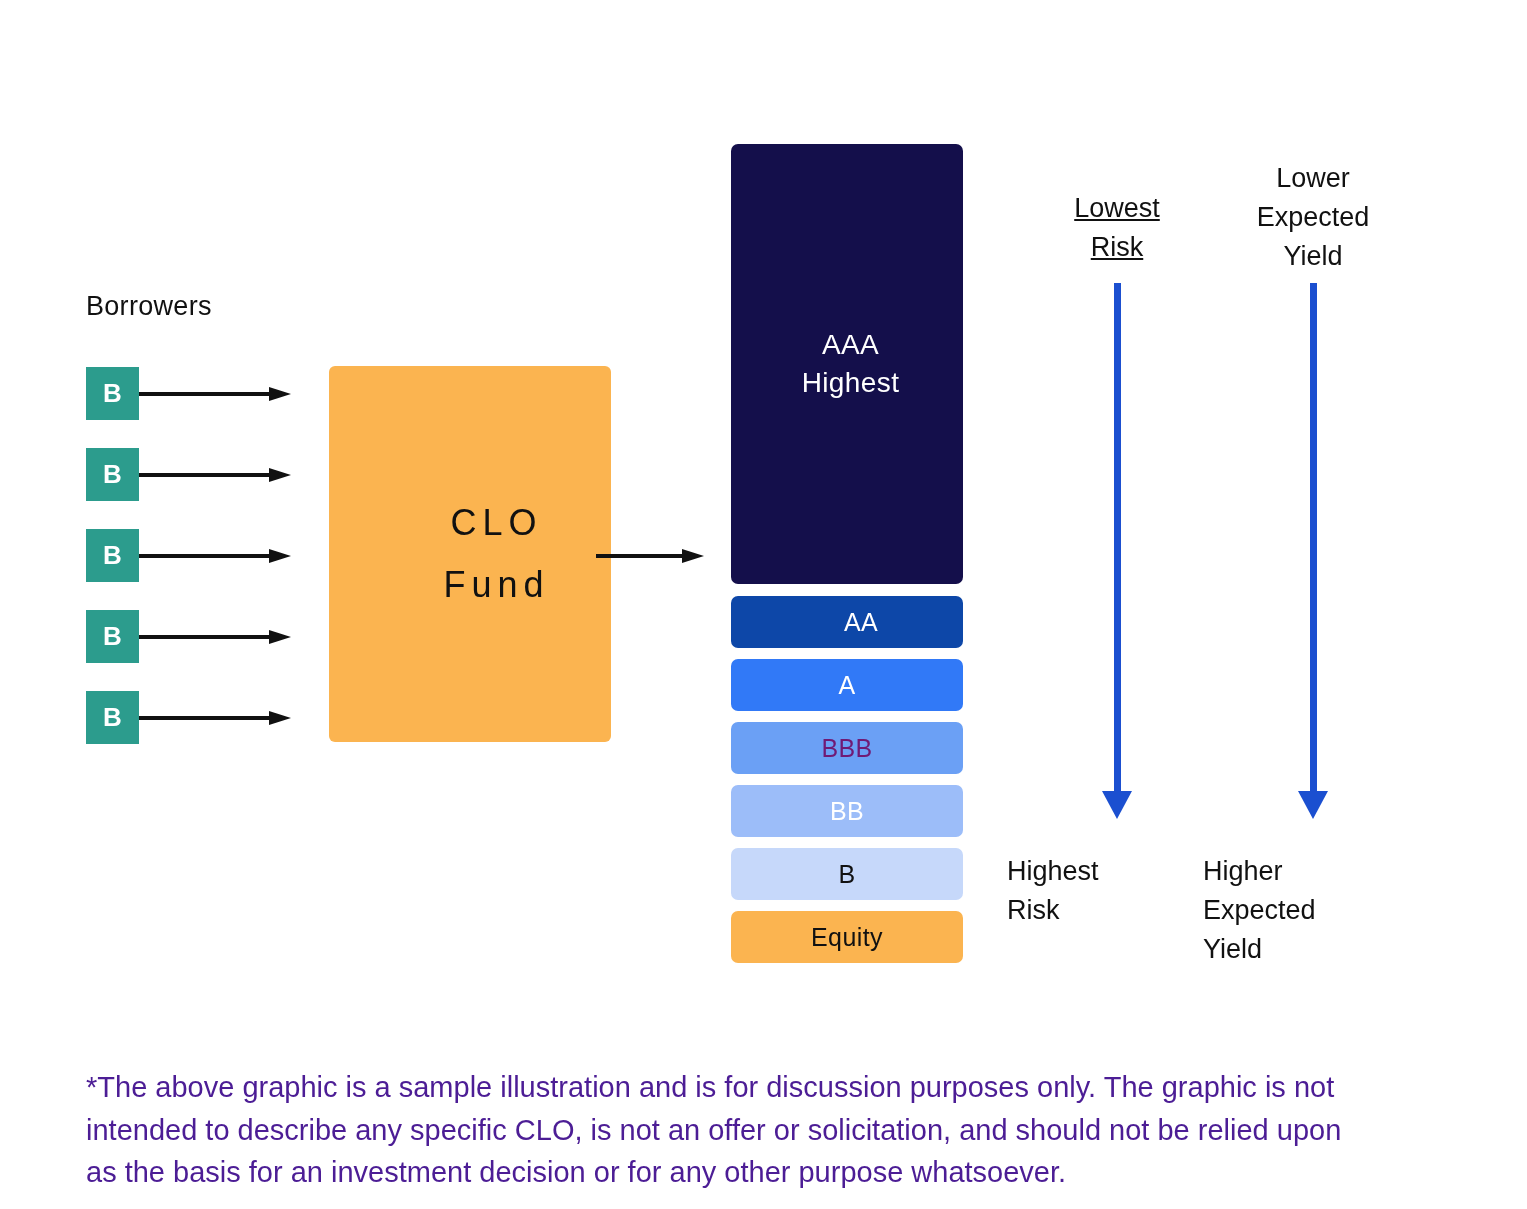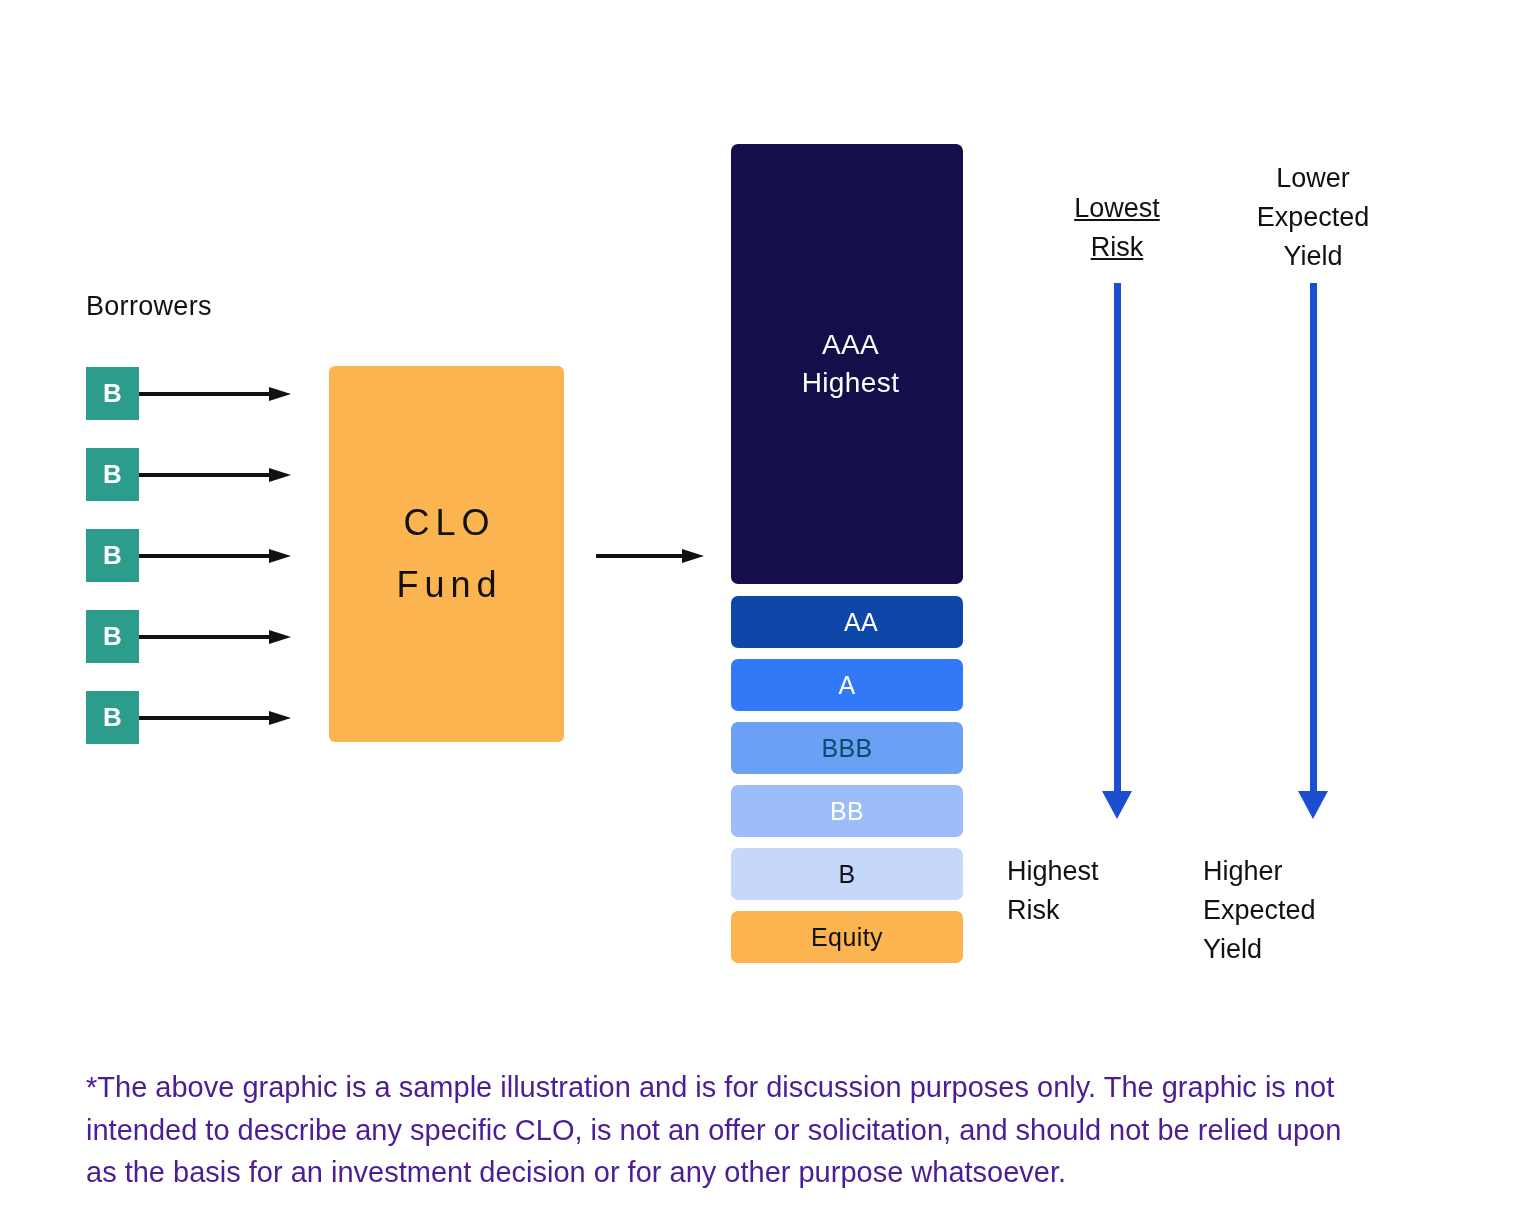--- a/index.html
+++ b/index.html
@@ -97,20 +97,21 @@
     border-radius: 6px;
     display: flex;
     flex-direction: column;
     align-items: center;
     justify-content: center;
     font-size: 36px;
     letter-spacing: 6px;
     line-height: 1.72;
     color: #111111;
     text-indent: 6px;
+    padding-left: 47px;
   }
 
   
   .mid-arrow {
     position: absolute;
     left: 596px;
     top: 546px;
     width: 112px;
     height: 20px;
   }
@@ -264,21 +265,21 @@
 
   <div class="stack">
     <div class="tranche tranche-aaa" style="top:0px; background:#140F4B; color:#ffffff;padding-left:7px;">
       <div>
         <div>AAA</div>
         <div>Highest</div>
       </div>
     </div>
     <div class="tranche tranche-row" style="top:452px; background:#0D47A8; color:#ffffff;padding-left:28px;">AA</div>
     <div class="tranche tranche-row" style="top:515px; background:#3179F7; color:#ffffff;">A</div>
-    <div class="tranche tranche-row" style="top:578px; background:#6BA0F5; color:#0c4a6e;">BBB</div>
+    <div class="tranche tranche-row" style="top:578px; background:#6BA0F5; color:#701a75;">BBB</div>
     <div class="tranche tranche-row" style="top:641px; background:#9CBDF9; color:#ffffff;">BB</div>
     <div class="tranche tranche-row" style="top:704px; background:#C6D8FA; color:#111111;">B</div>
     <div class="tranche tranche-row" style="top:767px; background:#FBB450; color:#111111;">Equity</div>
   </div>
 
   <div class="risk-top-label" style="left:1007px; top:180px;text-decoration:underline;">
     <div>Lowest</div>
     <div>Risk</div>
   </div>
   <div class="vert-arrow" style="left:1097px; top:283px; height:536px;">

